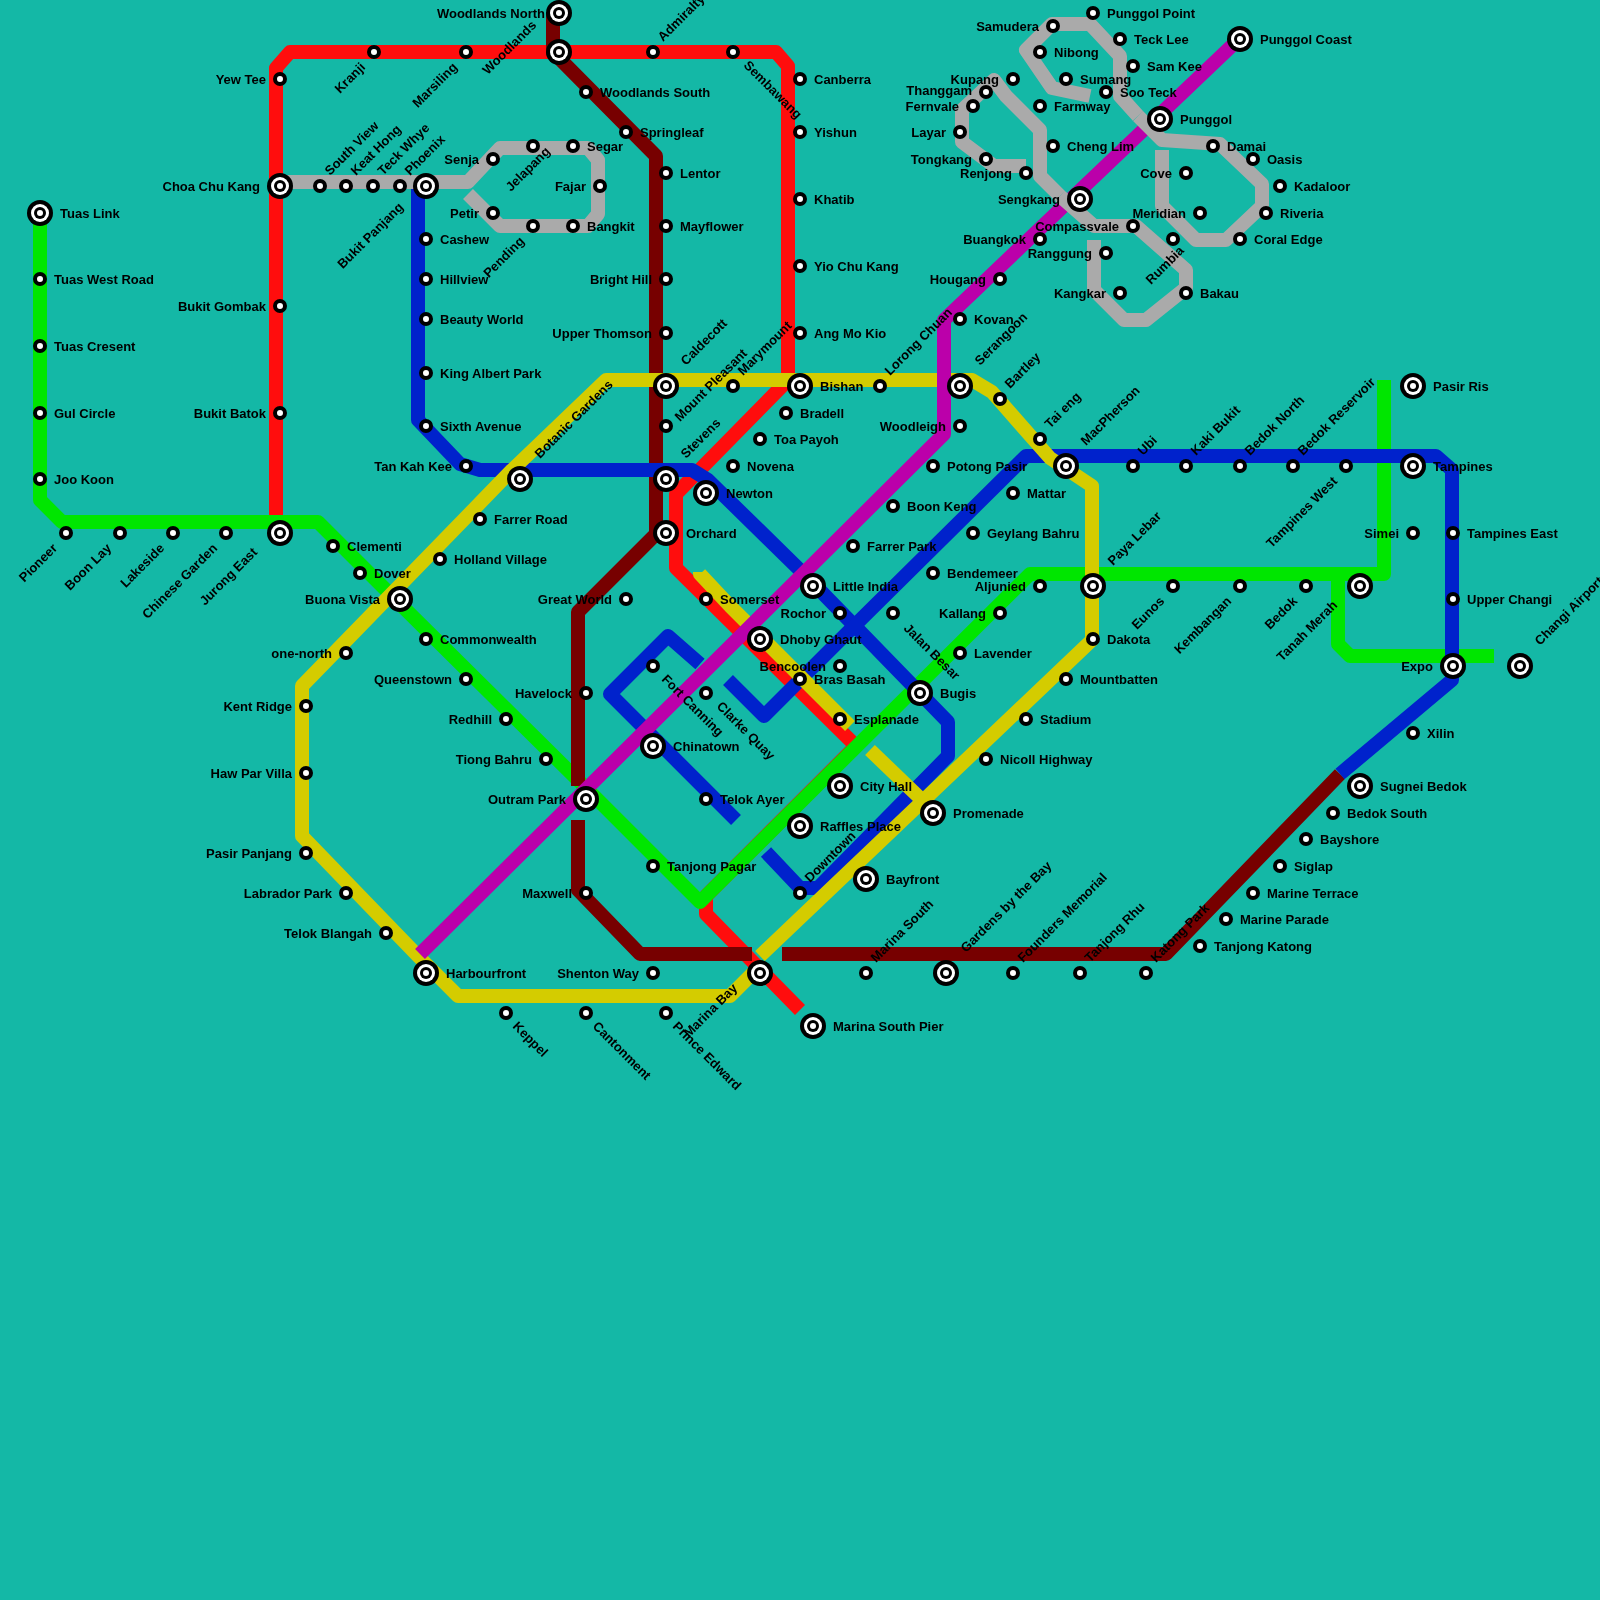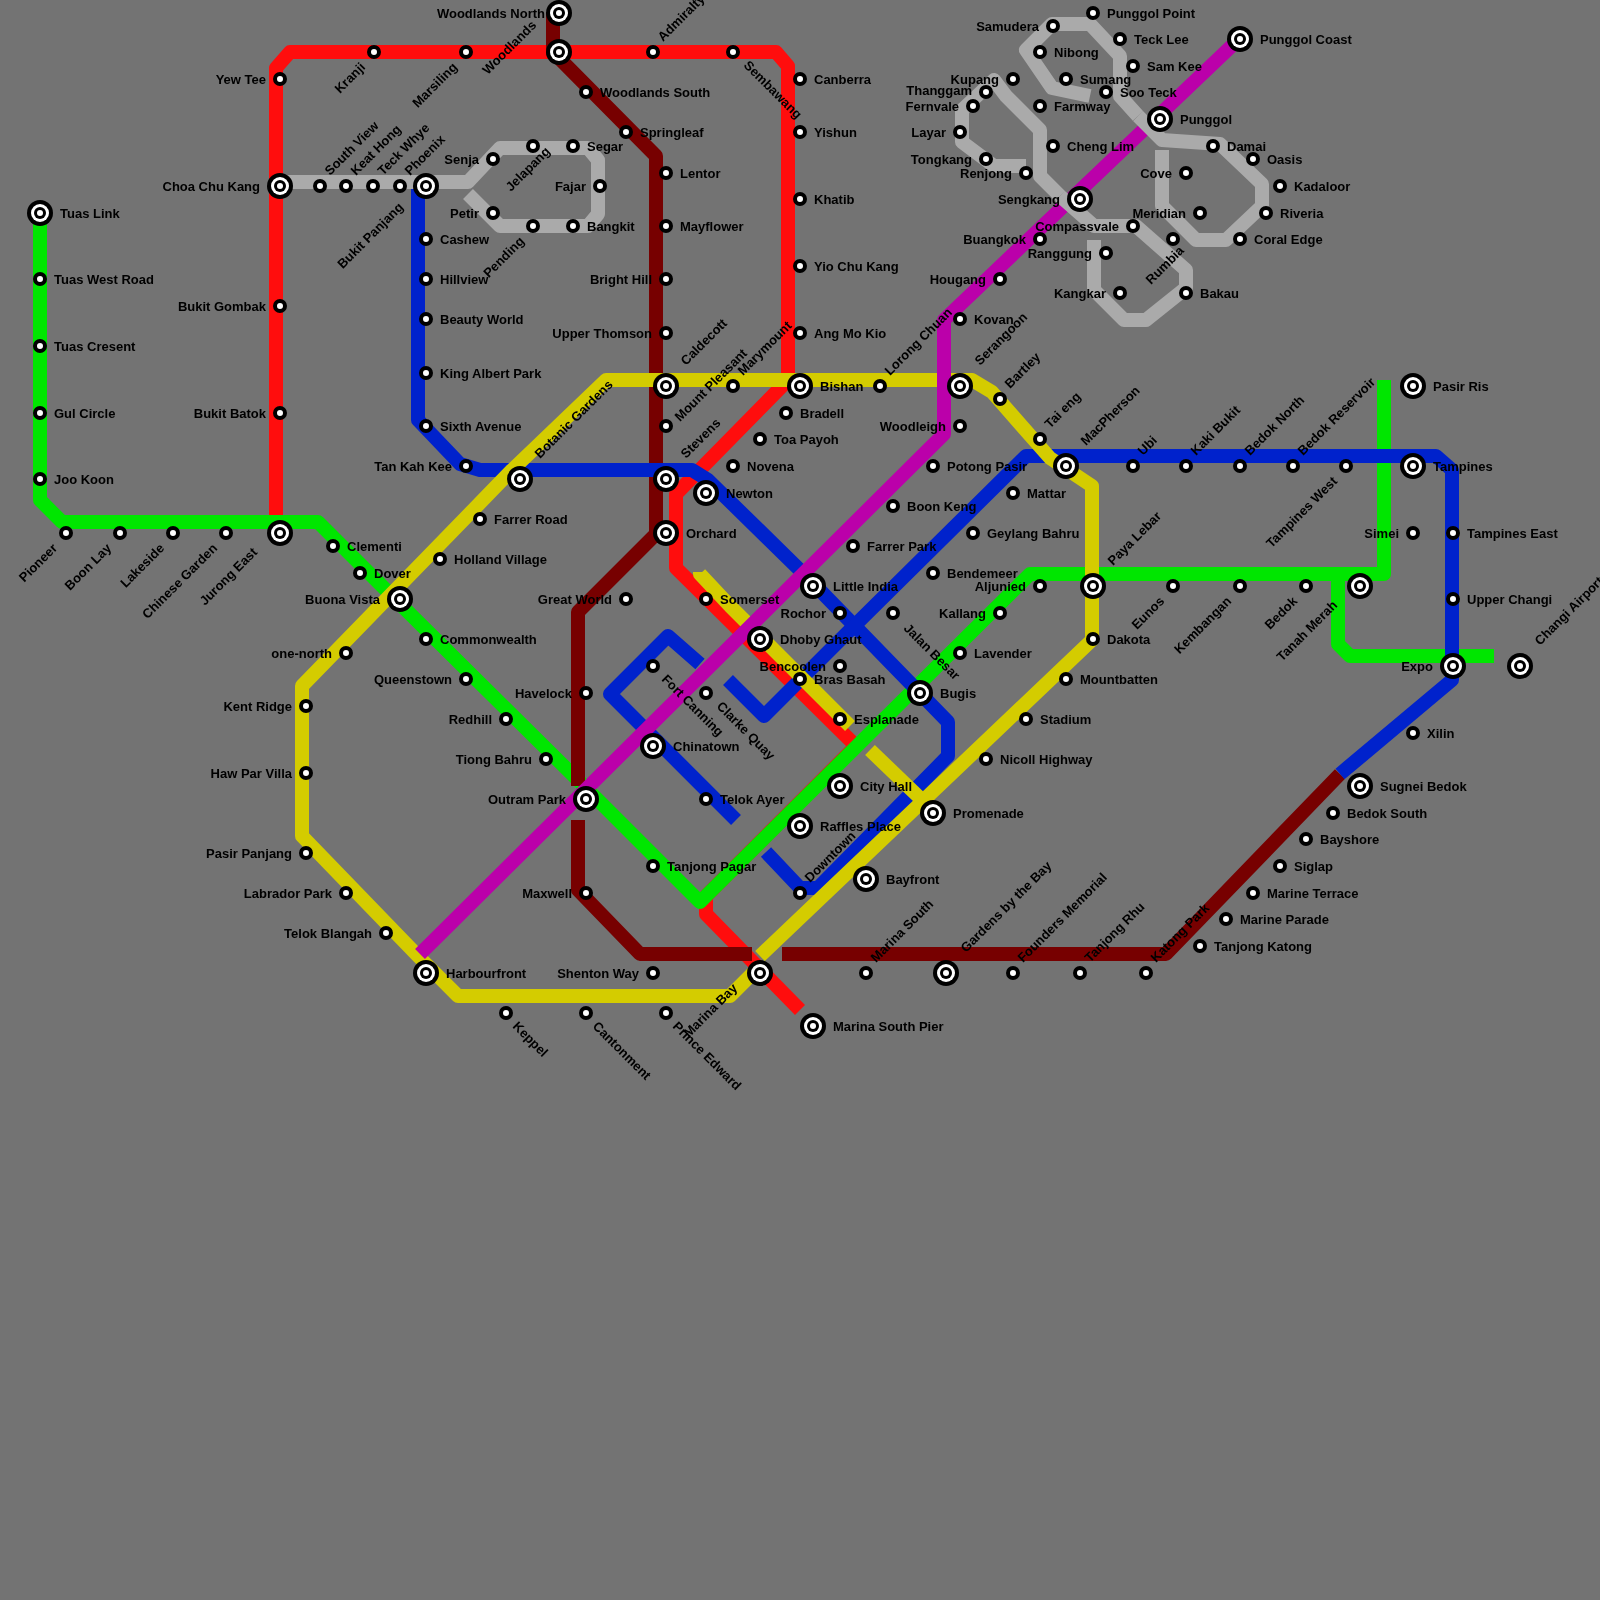--- a/index.html
+++ b/index.html
@@ -1,16 +1,16 @@
 <!DOCTYPE html>
 <html><head>
 <meta charset="utf-8">
 <style>
   html, body { margin: 0; padding: 0; background: #ffffff; }
-  #map-root { width: 1600px; height: 1600px; position: relative; overflow: hidden; background: #737373; }
+  #map-root { width: 1600px; height: 1600px; position: relative; overflow: hidden; background: #14b8a6; }
   svg { display: block; }
   .line-path { fill: none; stroke-width: 14; stroke-linejoin: round; stroke-linecap: butt; }
   .stn-ring { fill: #ffffff; stroke: #000000; stroke-width: 4; }
   .ix-outer { fill: #000000; }
   .ix-mid { fill: #ffffff; }
   .ix-inner { fill: #000000; }
   .ix-core { fill: #ffffff; }
   .stn-label { font-family: "Liberation Sans", sans-serif; font-weight: bold; font-size: 13px; fill: #000000; }
   .stn { cursor: pointer; }
 </style>

